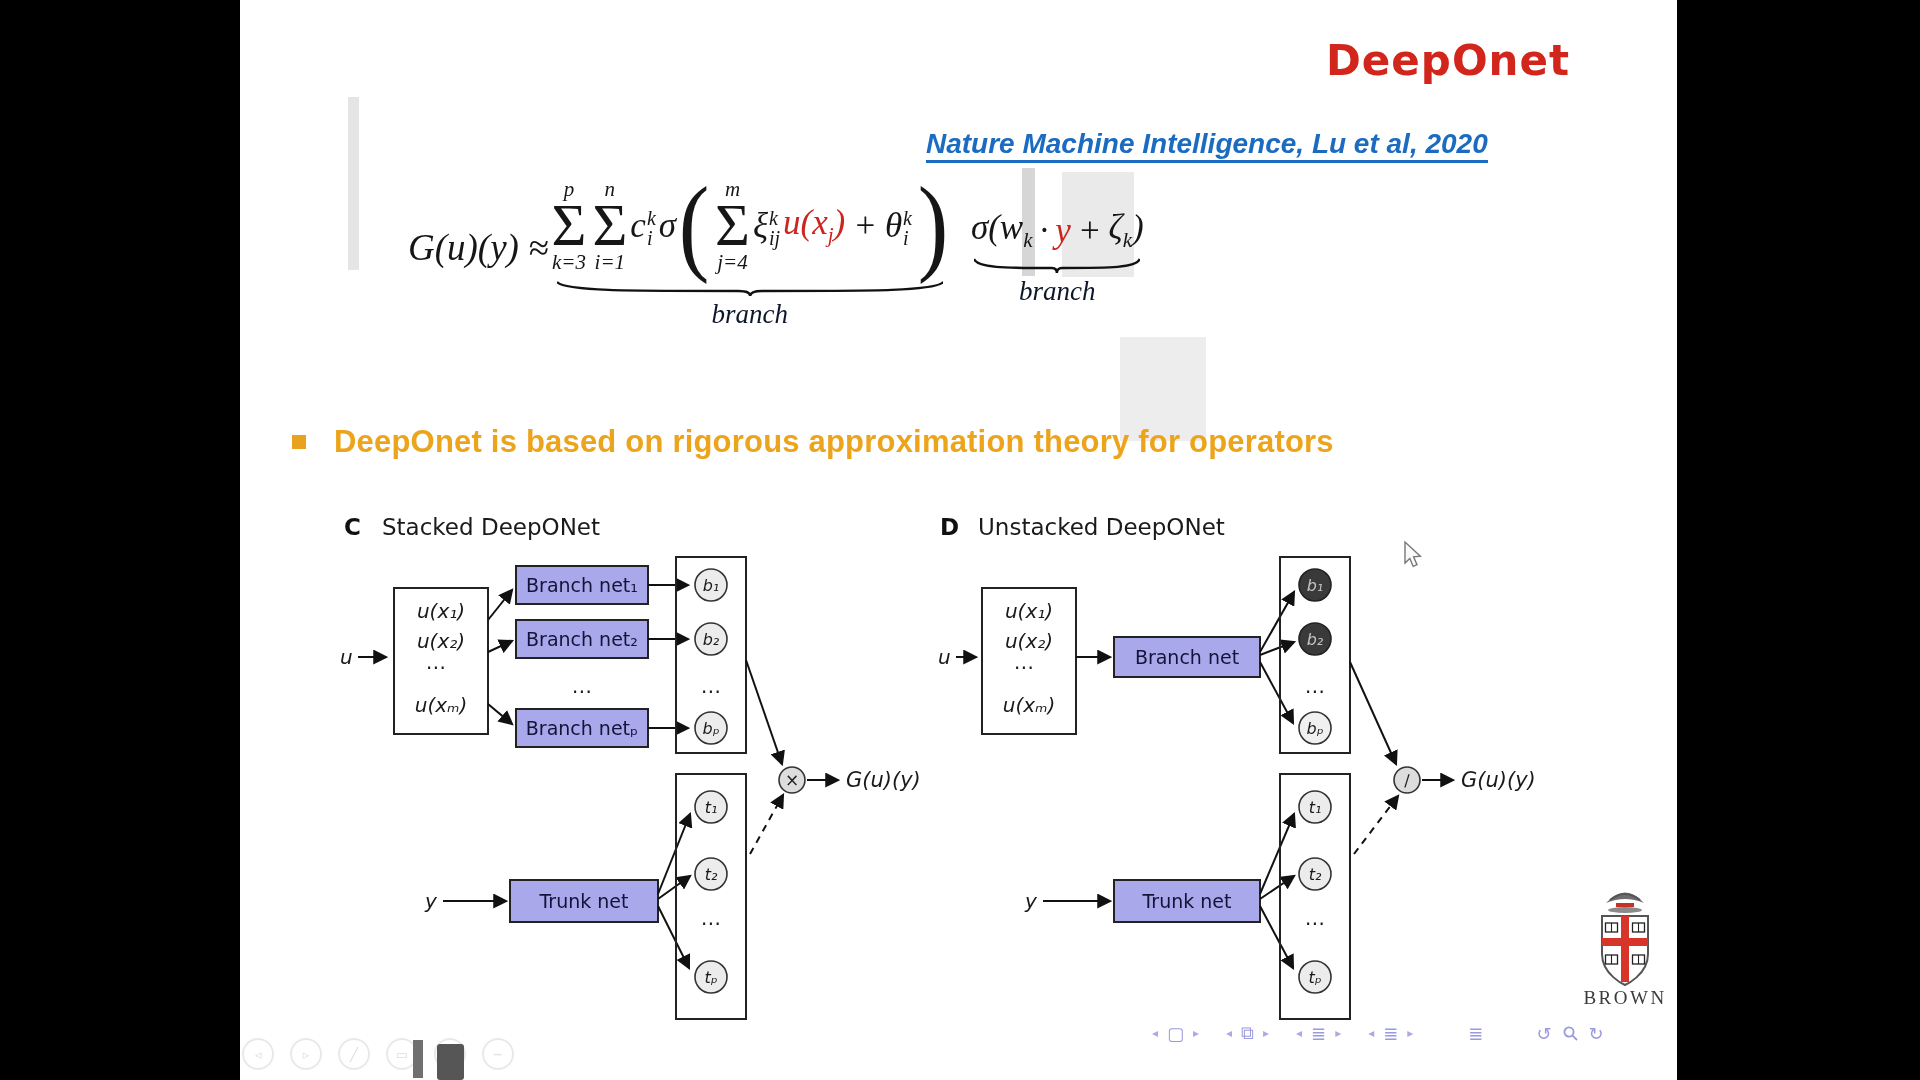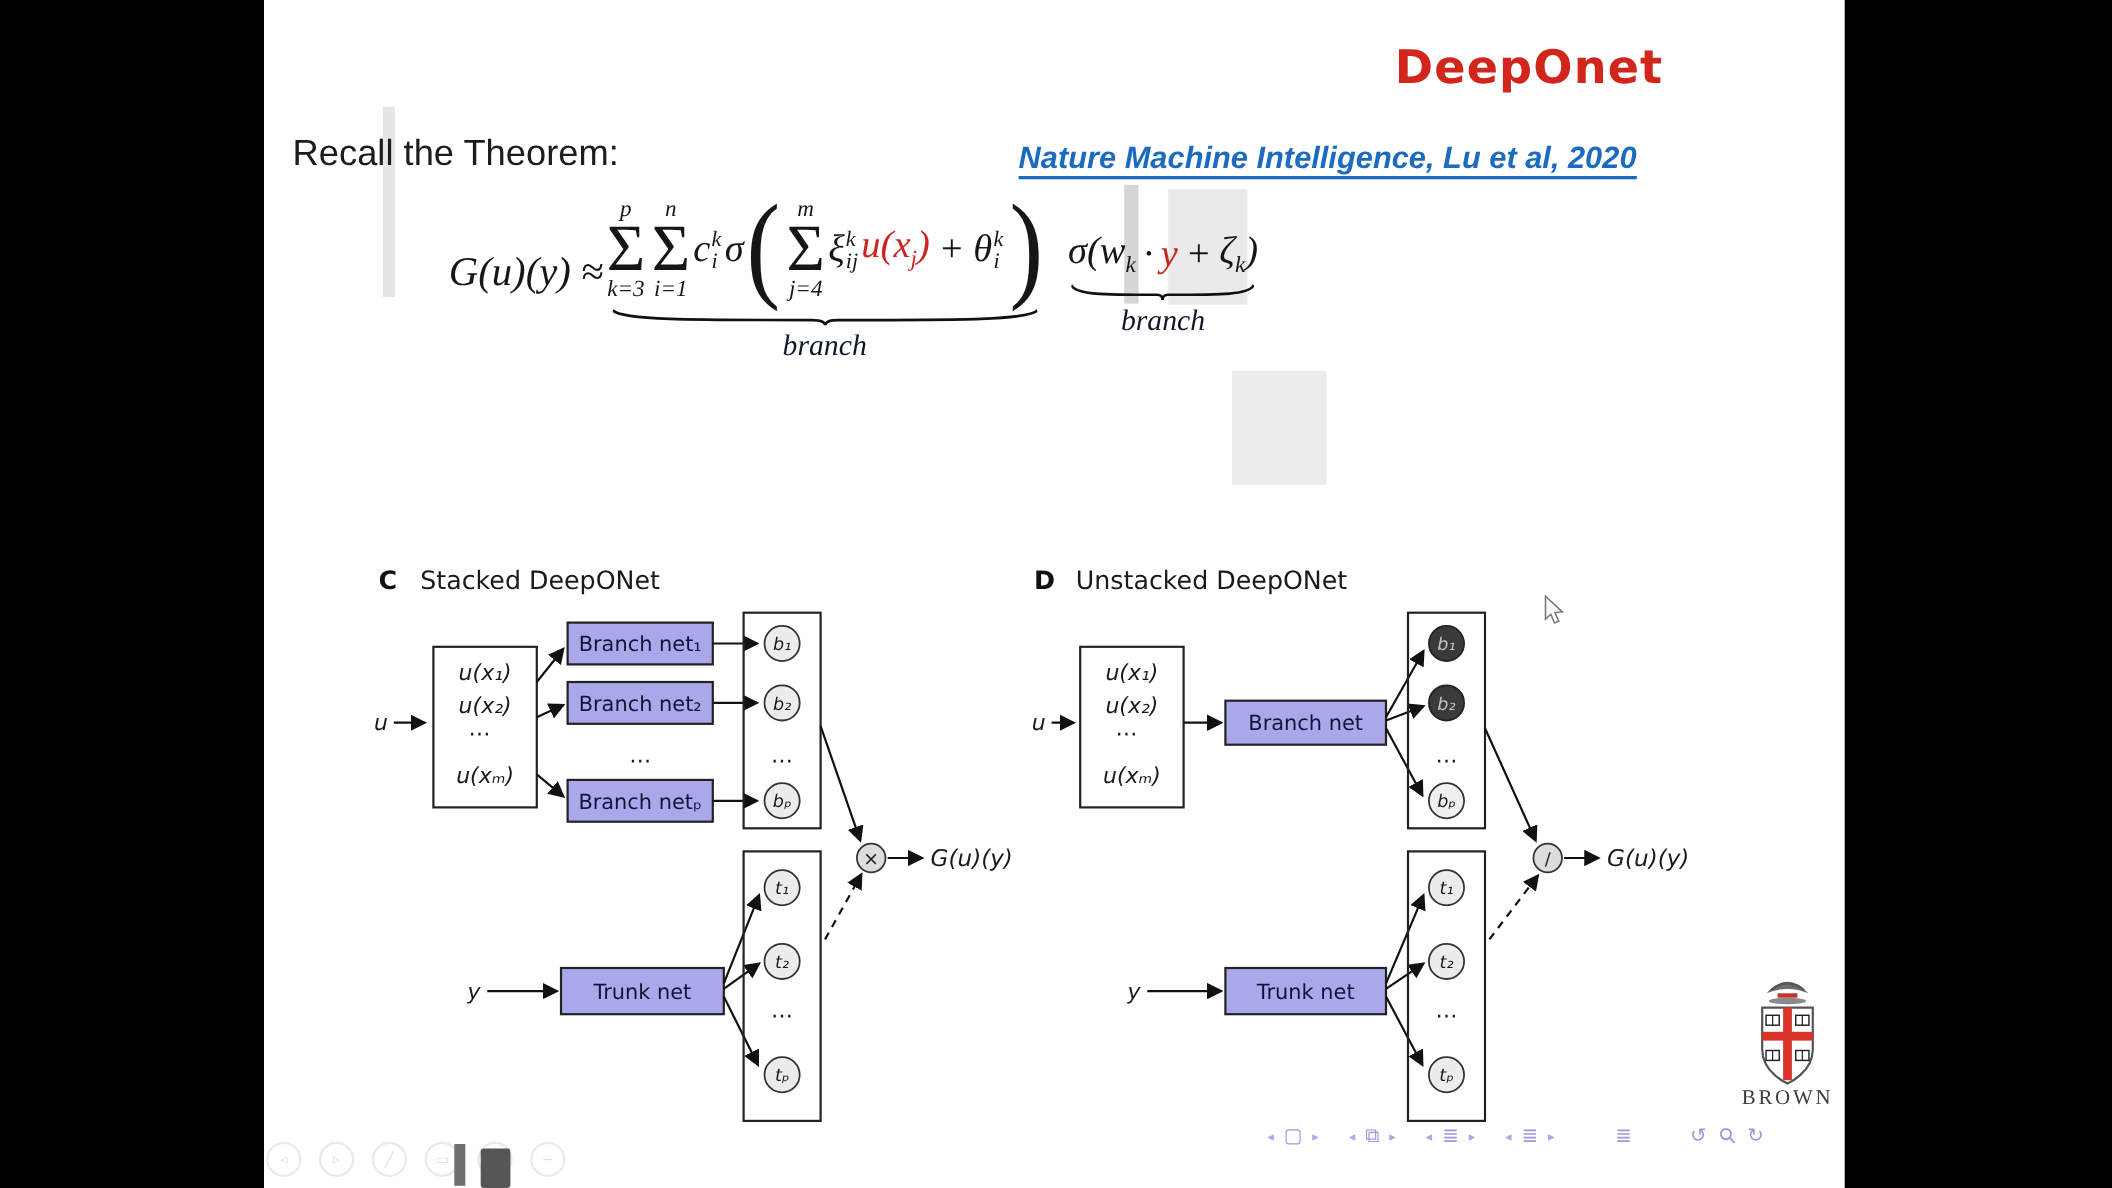--- a/index.html
+++ b/index.html
@@ -3,21 +3,21 @@
 <meta charset="utf-8">
 <style>
   html,body{margin:0;padding:0;background:#000;width:1920px;height:1080px;overflow:hidden;}
   .stage{position:relative;width:1920px;height:1080px;background:#000;font-family:"Liberation Sans",sans-serif;}
   .slide{position:absolute;left:240px;top:0;width:1437px;height:1080px;background:#ffffff;}
 
   
   .smudge{position:absolute;pointer-events:none;}
 
   .title{position:absolute;left:16px;top:22px;font-size:44px;color:#3a3aad;letter-spacing:0.5px;white-space:nowrap;}
-  .brand{position:absolute;left:1028px;top:36px;font-size:42px;font-weight:bold;color:#d2251c;font-family:"DejaVu Sans",sans-serif;letter-spacing:1px;}
+  .brand{position:absolute;left:1086px;top:36px;font-size:42px;font-weight:bold;color:#d2251c;font-family:"DejaVu Sans",sans-serif;letter-spacing:1px;}
   .recall{position:absolute;left:26px;top:120px;font-size:33px;color:#1c1c1c;}
   .reference{position:absolute;left:686px;top:128px;font-size:28px;font-weight:bold;font-style:italic;color:#1b6cc1;border-bottom:3px solid #1b6cc1;padding-bottom:0;white-space:nowrap;cursor:pointer;}
 
   
   .formula{position:absolute;left:168px;top:178px;display:flex;align-items:flex-start;color:#161616;font-family:"Liberation Serif",serif;}
   .f-lhs{font-style:italic;font-size:37px;margin-top:48px;white-space:nowrap;}
   .f-group{display:flex;flex-direction:column;align-items:center;}
   .f-row{display:flex;align-items:center;}
   .f-sum{display:flex;flex-direction:column;align-items:center;margin:0 3px;}
   .f-sum .lim{font-size:21px;font-style:italic;line-height:1.05;}
@@ -66,21 +66,20 @@
 
 <div class="stage">
   <div class="slide">
 
     <div class="smudge" style="left:108px;top:97px;width:11px;height:173px;background:#cfcfcf;opacity:.55;"></div>
     <div class="smudge" style="left:782px;top:168px;width:13px;height:108px;background:#b5b5b5;opacity:.55;"></div>
     <div class="smudge" style="left:822px;top:172px;width:72px;height:105px;background:#dedede;opacity:.65;"></div>
     <div class="smudge" style="left:880px;top:337px;width:86px;height:104px;background:#e9e9e9;opacity:.8;"></div>
 
     <div class="brand">DeepOnet</div>
-    <div class="recall">Recall the Theorem:</div>
     <div class="reference">Nature Machine Intelligence, Lu et al, 2020</div>
 
     <div class="formula">
       <span class="f-lhs">G(u)(y) ≈</span>
 
       <div class="f-group">
         <div class="f-row">
           <span class="f-sum">
             <span class="lim">p</span>
             <span class="sig">Σ</span>
@@ -135,20 +134,24 @@
         </div>
         <div class="f-brace">
           <svg width="100%" height="15" viewBox="0 0 100 15" preserveAspectRatio="none">
             <path d="M0,1 C2,10 18,10 47,10 Q50,10 50,15 Q50,10 53,10 C82,10 98,10 100,1" fill="none" stroke="#111" stroke-width="2.4" vector-effect="non-scaling-stroke"></path>
           </svg>
         </div>
         <div class="f-label">branch</div>
       </div>
     </div>
 
+    <div class="bullet-row">
+      <div class="bullet-sq"></div>
+      <div class="bullet-text">DeepOnet is based on rigorous approximation theory for operators</div>
+    </div>
 
     <svg class="panel" style="left:90px;top:502px;" width="660" height="545" viewBox="0 0 660 545">
       <defs>
         <marker id="ahC" viewBox="0 0 10 10" refX="8.5" refY="5" markerWidth="7.5" markerHeight="7.5" orient="auto-start-reverse">
           <path d="M0,0 L10,5 L0,10 z" fill="#111"></path>
         </marker>
       </defs>
       <text class="t-headb" x="14" y="33">C</text>
       <text class="t-head" x="52" y="33">Stacked DeepONet</text>
 

